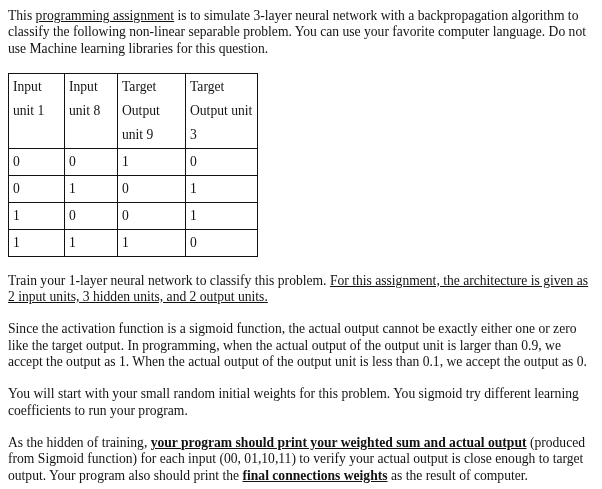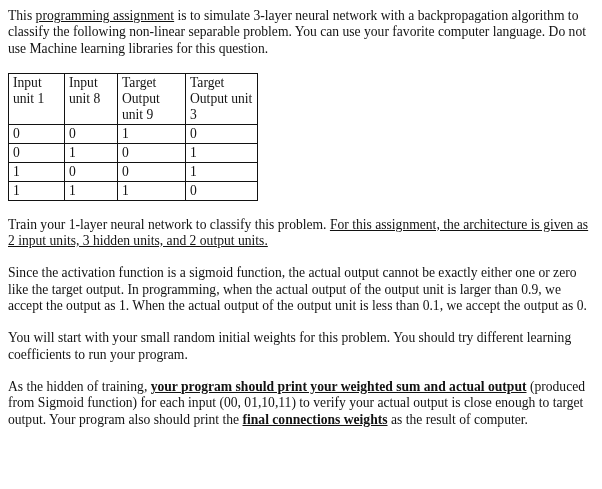--- a/index.html
+++ b/index.html
@@ -22,21 +22,21 @@
     border-collapse: collapse;
     table-layout: fixed;
     margin: 0 0 16px 0;
   }
   table.training th, table.training td {
     border: 1px solid #121212;
     font-weight: normal;
     text-align: left;
     vertical-align: top;
     padding: 1px 3px 1px 4px;
-    line-height: 16px;
+    line-height: 24px;
     font-size: 13.6px;
   }
   col.c1 { width: 56px; }
   col.c2 { width: 53px; }
   col.c3 { width: 68px; }
   col.c4 { width: 72px; }
 </style>
 </head>
 <body>
 
@@ -85,17 +85,17 @@
         <td>1</td>
         <td>0</td>
       </tr>
     </tbody>
   </table>
 
   <p><span>Train your 1-layer neural network to classify this problem. </span><span class="u">For this assignment, the architecture is given as 2 input units, 3 hidden units, and 2 output units.</span></p>
 
   <p>Since the activation function is a sigmoid function, the actual output cannot be exactly either one or zero like the target output. In programming, when the actual output of the output unit is larger than 0.9, we accept the output as 1. When the actual output of the output unit is less than 0.1, we accept the output as 0.</p>
 
-  <p>You will start with your small random initial weights for this problem. You should try different learning coefficients to run your program.</p>
+  <p>You will start with your small random initial weights for this problem. You sigmoid try different learning coefficients to run your program.</p>
 
   <p><span>As the hidden of training, </span><span class="bu">your program should print your weighted sum and actual output</span><span> (produced from Sigmoid function) for each input (00, 01,10,11) to verify your actual output is close enough to target output. Your program also should print the </span><span class="bu">final connections weights</span><span> as the result of computer.</span></p>
 
 </div>
 
 </body></html>

